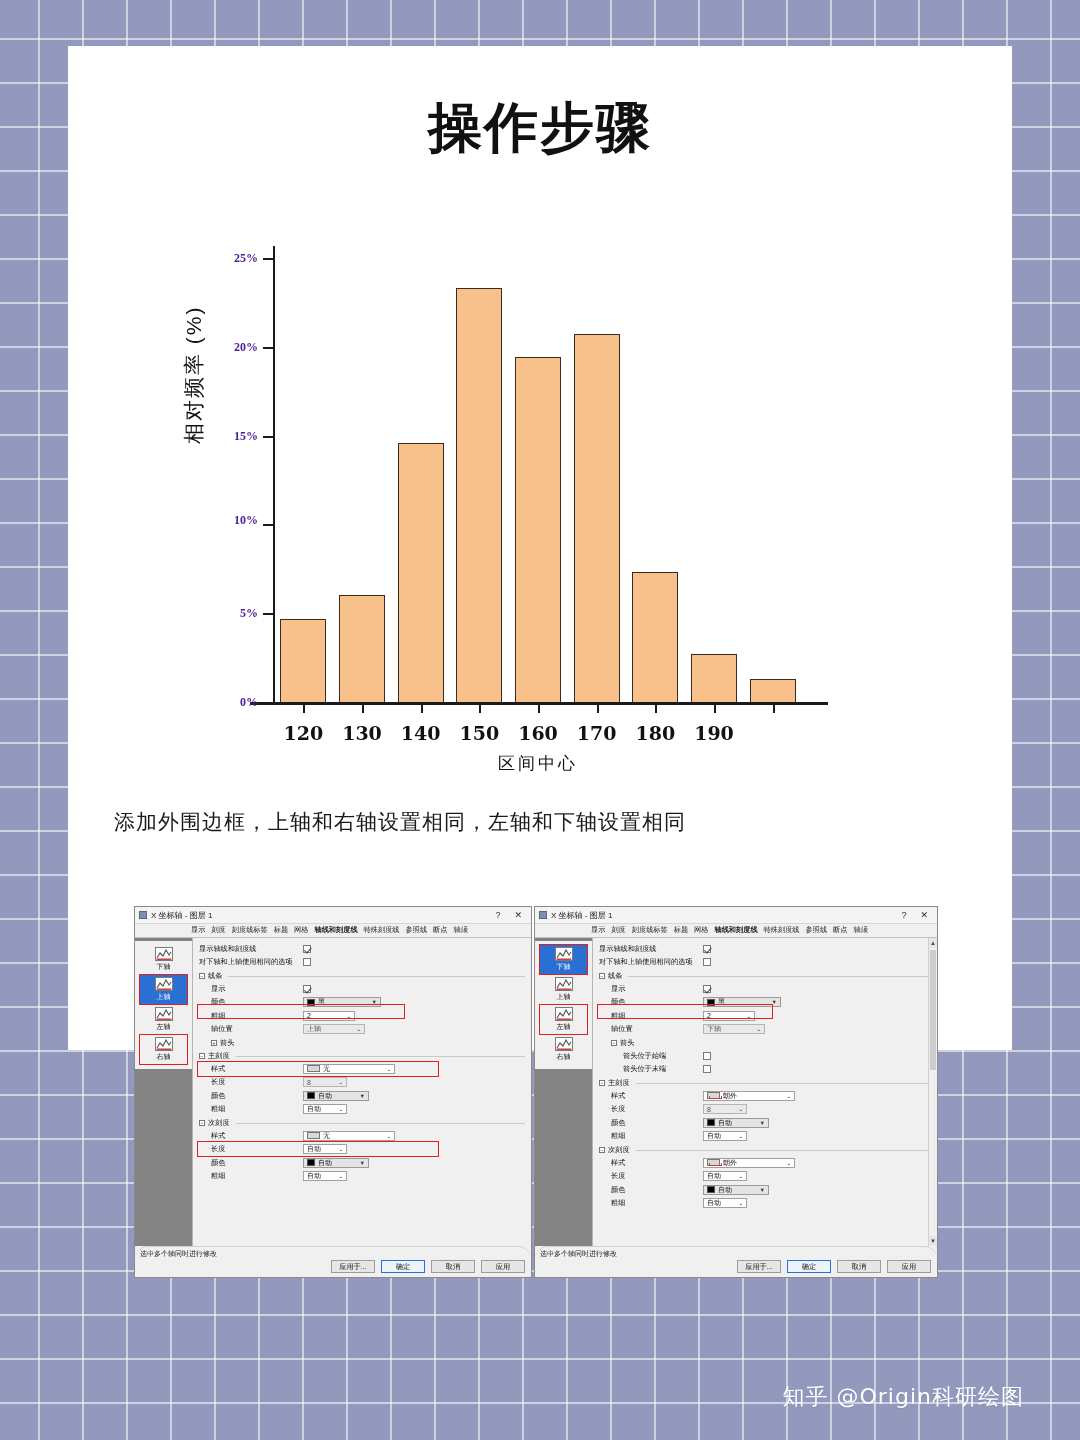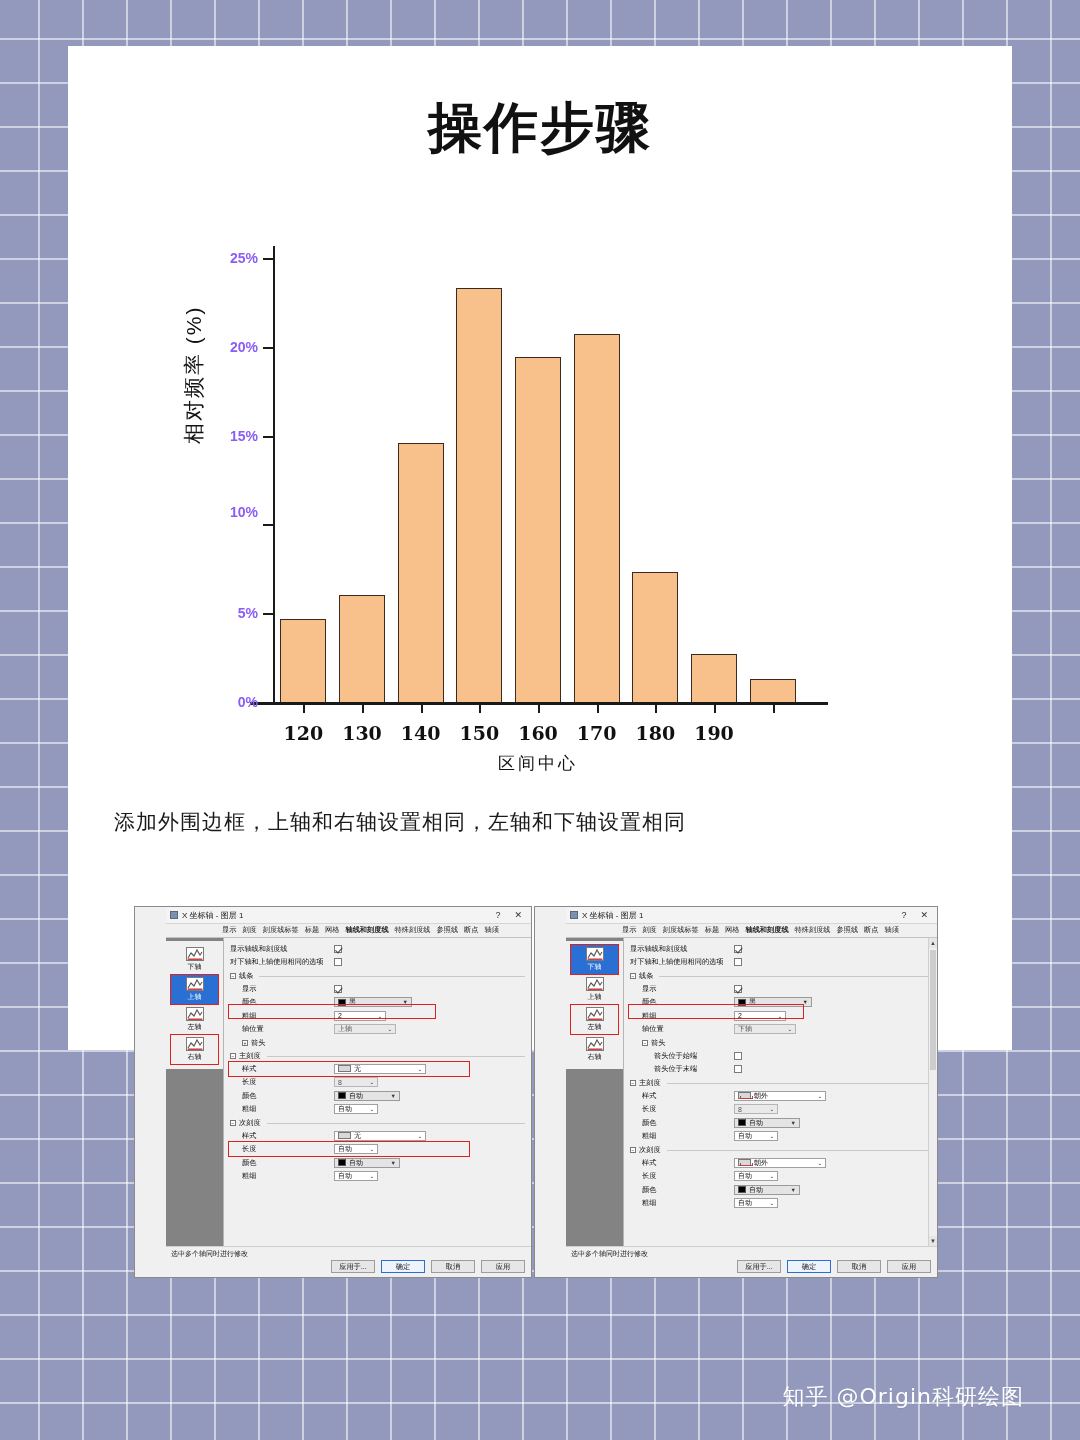--- a/index.html
+++ b/index.html
@@ -73,23 +73,23 @@
   
   #xaxis{
     position:absolute; left:-24px; top:444px; width:578px; height:2.5px; background:#1a1a1a;
   }
   #yaxis{
     position:absolute; left:-1.5px; top:-12px; width:2.5px; height:458px; background:#1a1a1a;
   }
   .ytick{ position:absolute; left:-11px; width:11px; height:2px; background:#1a1a1a; }
   .ylab{
     position:absolute; right:calc(100% + 16px);
-    font-size:14px; font-weight:bold; color:#8b5cf6;
+    font-size:12px; font-weight:bold; color:#4c1d95;
     transform:translateY(-50%); white-space:nowrap;
-    font-family:Liberation Sans, sans-serif;
+    font-family:Liberation Serif, serif;
   }
   .xtick{ position:absolute; top:444px; width:2px; height:11px; background:#1a1a1a; }
   .xlab{
     position:absolute; top:464px;
     font-size:19px; font-weight:bold; color:#111;
     transform:translateX(-50%); white-space:nowrap;
     font-family:"DejaVu Serif","Liberation Serif",serif;
   }
   #xtitle{
     position:absolute; left:86px; width:528px; top:508px;
@@ -101,21 +101,20 @@
     font-size:21px; color:#111; letter-spacing:2px; white-space:nowrap;
   }
   
   .dlg{
     position:absolute;
     background:#f0f0f0;
     border:1px solid #8a8a8a;
     font-size:7.5px;
     color:#111;
     font-family:"Liberation Sans","DejaVu Sans",sans-serif;
-    padding-left:31px;
   }
   #dlg-left { left:66px;  top:860px; width:398px; height:372px; }
   #dlg-right{ left:466px; top:860px; width:404px; height:372px; }
   .titlebar{
     height:17px; background:#f4f4f4; border-bottom:1px solid #d6d6d6;
     display:flex; align-items:center; padding:0 4px; gap:4px;
   }
   .tb-icon{ width:8px; height:8px; background:#7f8fb0; border:1px solid #5a6780; flex:0 0 auto; }
   .tb-title{ font-size:8px; color:#202020; flex:1 1 auto; white-space:nowrap; }
   .tb-help, .tb-close{ font-size:9px; color:#333; padding:0 5px; cursor:default; }
@@ -186,21 +185,21 @@
   .scrollbar{
     position:absolute; right:0; top:0; bottom:0; width:9px;
     background:#efefef; border-left:1px solid #cfcfcf;
   }
   .scrollbar .thumb{ position:absolute; left:1px; right:1px; top:12px; height:120px; background:#cdcdcd; }
   .scrollbar .up, .scrollbar .dn{
     position:absolute; left:0; right:0; height:10px; background:#e6e6e6;
     font-size:6px; text-align:center; line-height:10px; color:#444;
   }
   .scrollbar .up{ top:0; } .scrollbar .dn{ bottom:0; }
-  .dlgfoot{ height:31px; border-top:1px solid #d0d0d0; position:relative; background:#f0f0f0; }
+  .dlgfoot{ height:31px; border-top:1px solid #d0d0d0; position:relative; background:#f0f0f0;border-radius:13px; }
   .statusmsg{ position:absolute; left:5px; top:2px; font-size:7px; color:#222; }
   .btnrow{ position:absolute; right:6px; bottom:4px; display:flex; gap:6px; }
   .dbtn{
     min-width:44px; height:13px; background:#e6e6e6; border:1px solid #9c9c9c;
     font-size:7.2px; color:#111; display:flex; align-items:center; justify-content:center;
   }
   .dbtn.primary{ border:1.4px solid #2a6fd4; background:#eef4fd; }
   
   #watermark{
     position:absolute; right:56px; bottom:28px;
@@ -251,21 +250,21 @@
           <div class="barslot">
             <div class="bar" style="height: 23.088px; background: rgb(248, 192, 138); border-color: rgb(59, 42, 32);"></div>
           </div>
         </div>
       <div id="yticks">
           <div class="ytick" style="top: 444px;"></div>
           <div class="ylab" style="top: 444px;">0%</div>
           <div class="ytick" style="top: 355.2px;"></div>
           <div class="ylab" style="top: 355.2px;">5%</div>
           <div class="ytick" style="top: 266.4px;"></div>
-          <div class="ylab" style="top: 254px;">10%</div>
+          <div class="ylab" style="top: 262px;">10%</div>
           <div class="ytick" style="top: 177.6px;"></div>
           <div class="ylab" style="top: 177.6px;">15%</div>
           <div class="ytick" style="top: 88.8px;"></div>
           <div class="ylab" style="top: 88.8px;">20%</div>
           <div class="ytick" style="top: 0px;"></div>
           <div class="ylab" style="top: 0px;">25%</div>
         </div>
       <div id="xticks">
           <div class="xtick" style="left: 29.3333px;"></div>
           <div class="xlab" style="left: 29.3333px;">120</div>

